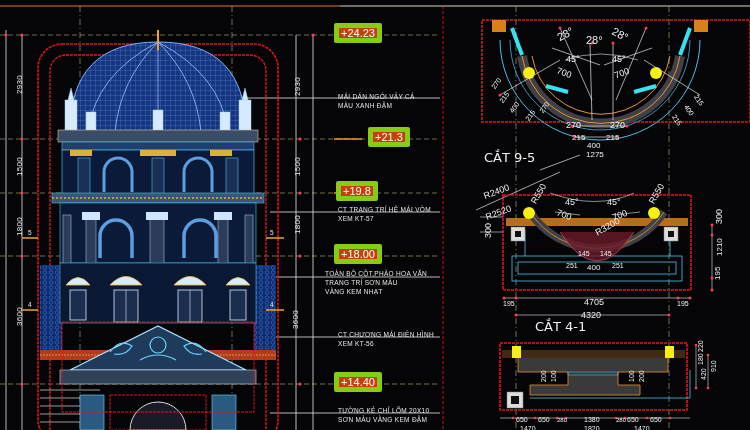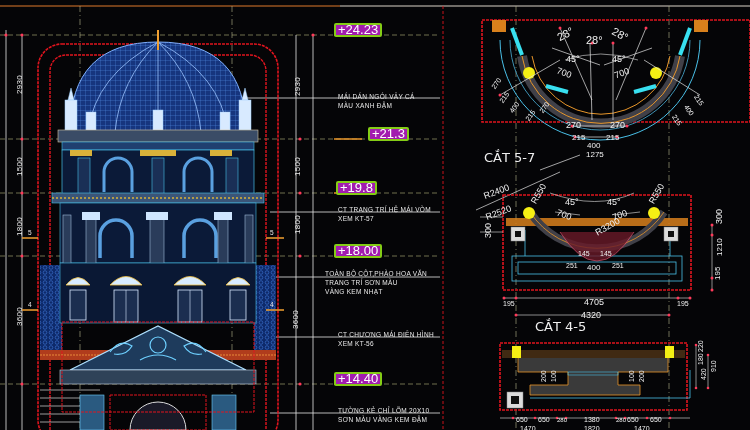--- a/index.html
+++ b/index.html
@@ -1,20 +1,20 @@
 <!DOCTYPE html>
 <html><head>
 <meta charset="utf-8">
 <style>
   html, body { margin:0; padding:0; background:#000; }
   body { width:750px; height:430px; overflow:hidden; position:relative; font-family:"DejaVu Sans", sans-serif; }
   .canvas { position:absolute; left:0; top:0; width:750px; height:430px; background:#050507; }
   svg text { font-family:"Liberation Sans", sans-serif; }
   .lbl { position:absolute; color:#e8e8e8; font-family:"Liberation Sans", sans-serif; font-size:6.5px; letter-spacing:0.3px; line-height:9px; white-space:nowrap; }
-  .lvl { position:absolute; color:#fff; font-family:"Liberation Sans", sans-serif; font-size:13px; border:2px solid #84cc16; border-radius:2px; padding:0 2px; line-height:10px; background:#a21caf; }
+  .lvl { position:absolute; color:#fff; font-family:"Liberation Sans", sans-serif; font-size:11px; border:5px solid #84cc16; border-radius:2px; padding:0 2px; line-height:10px; background:#c2410c; }
   .title { position:absolute; color:#f0f0f0; font-family:"DejaVu Sans", sans-serif; font-size:13px; }
 </style>
 </head>
 <body>
 
 <div class="canvas">
 <svg width="750" height="430" viewBox="0 0 750 430" xmlns="http://www.w3.org/2000/svg">
   <defs>
     <pattern id="mesh" width="5" height="5" patternUnits="userSpaceOnUse">
       <rect width="5" height="5" fill="#16357e"></rect>
@@ -430,16 +430,16 @@
 <div style="position:absolute;left:338px;top:330px;">
   <div class="lbl" style="position:static;">CT CHƯƠNG MÁI ĐIỂN HÌNH</div>
   <div class="lbl" style="position:static;">XEM KT-56</div>
 </div>
 <div style="position:absolute;left:338px;top:406px;">
   <div class="lbl" style="position:static;">TƯỜNG KẺ CHỈ LÕM 20X10</div>
   <div class="lbl" style="position:static;">SƠN MÀU VÀNG KEM ĐẬM</div>
 </div>
 
 
-<div class="title" style="left:484px;top:150px;">CẮT 5-7</div>
-<div class="title" style="left:535px;top:319px;">CẮT 4-5</div>
+<div class="title" style="left:484px;top:150px;">CẮT 9-5</div>
+<div class="title" style="left:535px;top:319px;">CẮT 4-1</div>
 
 </div>
 
 </body></html>

